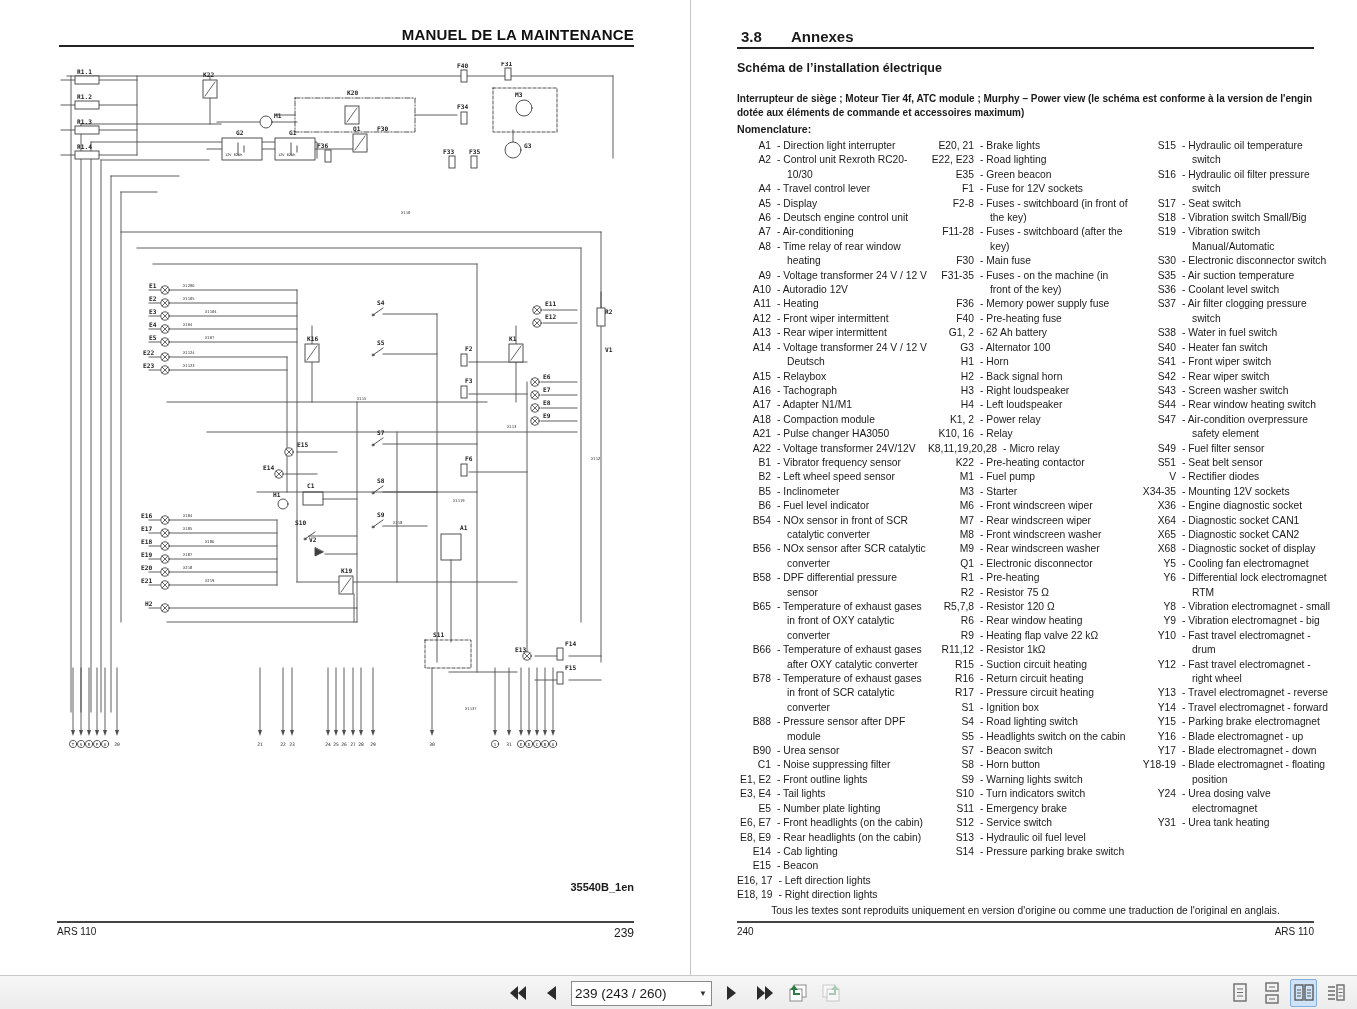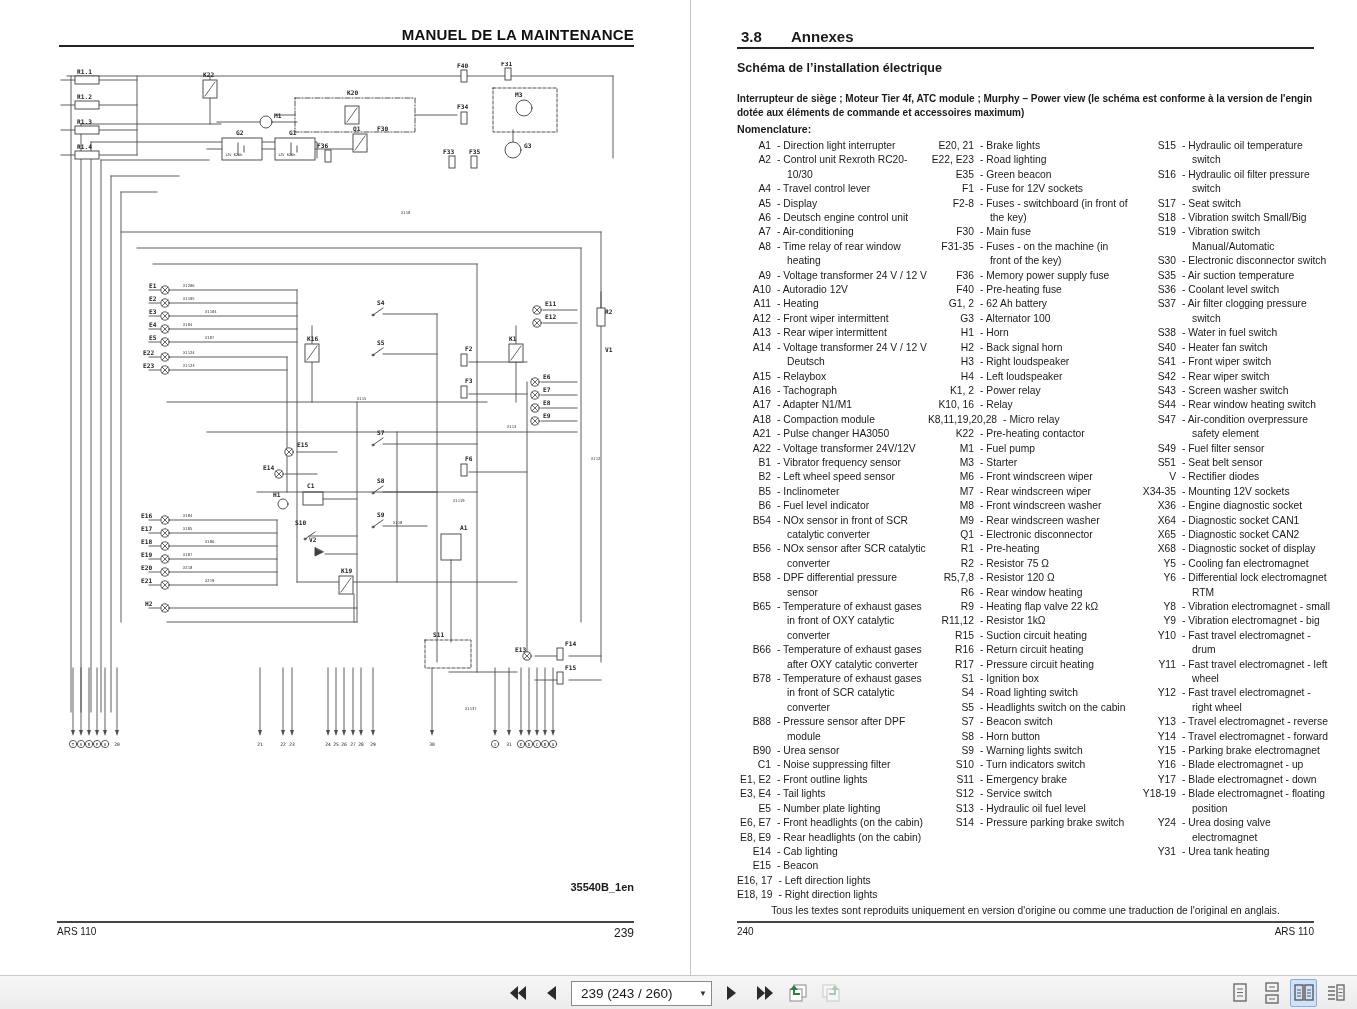--- a/index.html
+++ b/index.html
@@ -51,21 +51,21 @@
   .rp-footer-left  { position:absolute; top:926px; left:0; font-size:10px; }
   .rp-footer-right { position:absolute; top:926px; left:0; width:577px; text-align:right; font-size:10px; }
 
   
   .toolbar { position:absolute; left:0; bottom:0; width:1357px; height:34px;
              background:linear-gradient(#f6f6f6,#ececec); border-top:1px solid #c9c9c9; }
   .tb-center { position:absolute; left:505px; top:0; height:34px; display:flex; align-items:center; gap:7px; }
   .tb-btn { width:26px; height:26px; display:flex; align-items:center; justify-content:center;
             cursor:pointer; border-radius:2px; }
   .page-combo { width:141px; height:25px; background:#fff; border:1px solid #8a8a8a;
-                display:flex; align-items:center; font-size:13.5px; padding:0 4px 0 9px; cursor:pointer; }
+                display:flex; align-items:center; font-size:13.5px; padding:0 4px 0 3px; cursor:pointer; }
   .page-combo .val { flex:1 1 auto; }
   .page-combo .caret { font-size:8px; color:#333; padding-left:4px; }
   .tb-right { position:absolute; right:8px; top:3px; height:28px; display:flex; align-items:center; gap:5px; }
   .layout-btn { width:27px; height:28px; display:flex; align-items:center; justify-content:center;
                 border:1px solid transparent; border-radius:2px; cursor:pointer; }
   .layout-btn.active { background:#cfe3f8; border-color:#86aedd; }
   .disabled { opacity:.45; }
 </style>
 </head>
 <body>
@@ -624,20 +624,24 @@
           </div>
           <div class="entry">
             <span class="code">F1</span>
             <span class="desc">- Fuse for 12V sockets</span>
           </div>
           <div class="entry">
             <span class="code">F2-8</span>
             <span class="desc">- Fuses - switchboard (in front of the key)</span>
           </div>
           <div class="entry">
+            <span class="code">F11-28</span>
+            <span class="desc">- Fuses - switchboard (after the key)</span>
+          </div>
+          <div class="entry">
             <span class="code">F30</span>
             <span class="desc">- Main fuse</span>
           </div>
           <div class="entry">
             <span class="code">F31-35</span>
             <span class="desc">- Fuses - on the machine (in front of the key)</span>
           </div>
           <div class="entry">
             <span class="code">F36</span>
             <span class="desc">- Memory power supply fuse</span>
@@ -904,24 +908,20 @@
             <span class="code">Y8</span>
             <span class="desc">- Vibration electromagnet - small</span>
           </div>
           <div class="entry">
             <span class="code">Y9</span>
             <span class="desc">- Vibration electromagnet - big</span>
           </div>
           <div class="entry">
             <span class="code">Y10</span>
             <span class="desc">- Fast travel electromagnet - drum</span>
-          </div>
-          <div class="entry">
-            <span class="code">Y11</span>
-            <span class="desc">- Fast travel electromagnet - left wheel</span>
           </div>
           <div class="entry">
             <span class="code">Y12</span>
             <span class="desc">- Fast travel electromagnet - right wheel</span>
           </div>
           <div class="entry">
             <span class="code">Y13</span>
             <span class="desc">- Travel electromagnet - reverse</span>
           </div>
           <div class="entry">

